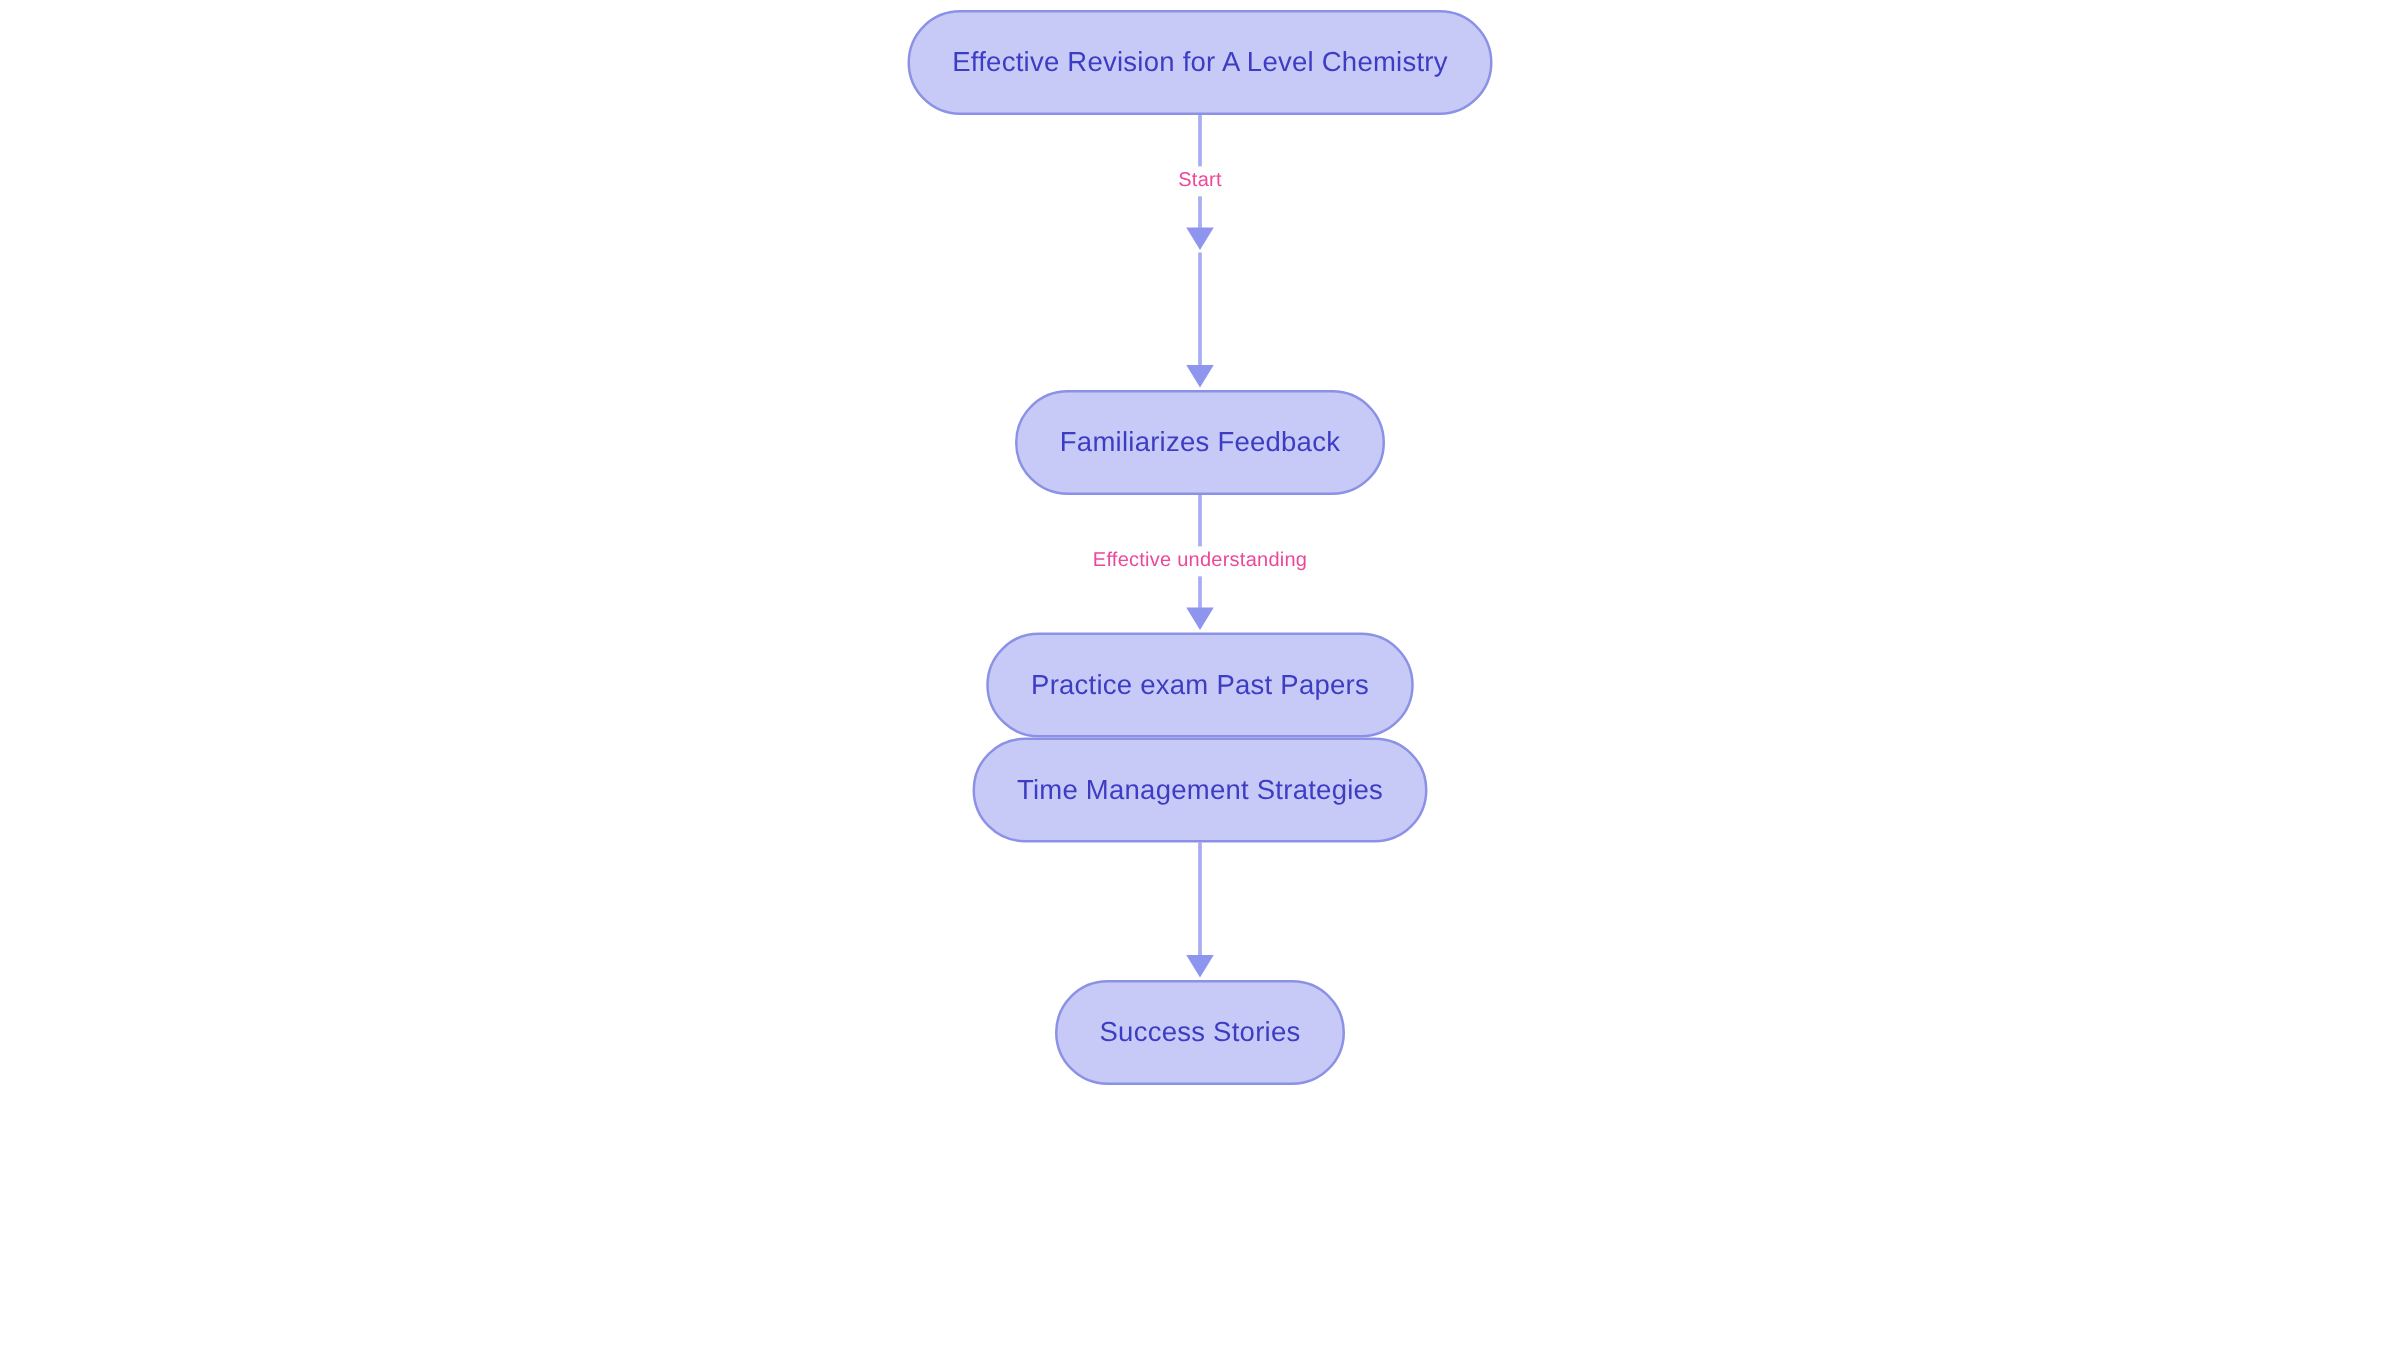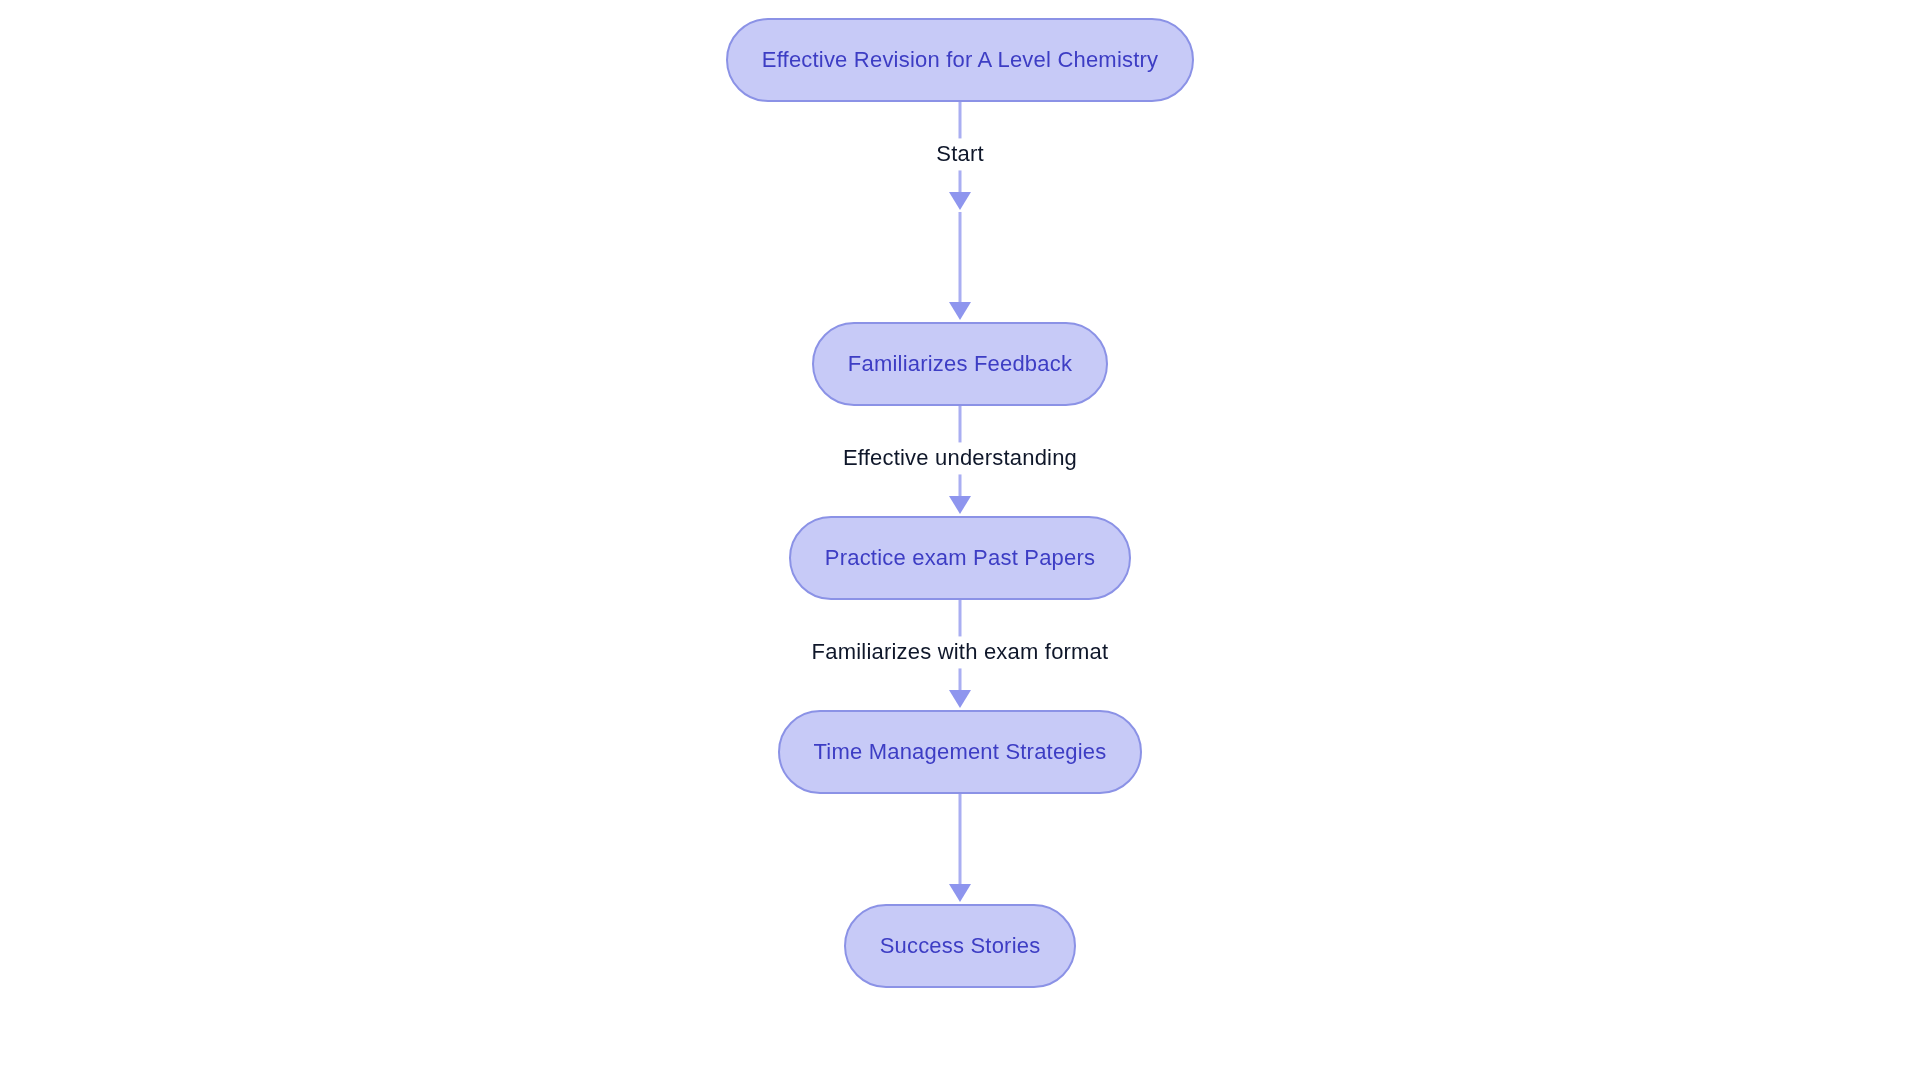--- a/index.html
+++ b/index.html
@@ -10,21 +10,21 @@
     overflow: hidden;
     font-family: "Liberation Sans", "DejaVu Sans", sans-serif;
   }
   .canvas {
     position: relative;
     width: 1920px;
     height: 1083px;
     display: flex;
     flex-direction: column;
     align-items: center;
-    padding-top: 18px;
+    padding-top: 8px;
   }
   .node {
     height: 84px;
     min-height: 84px;
     padding: 0 34px;
     border: 2px solid #8b92e6;
     background: #c7caf7;
     border-radius: 42px;
     display: flex;
     align-items: center;
@@ -64,22 +64,22 @@
     border-right: 11px solid transparent;
     border-top: 18px solid #8e95ee;
   }
   .edge-label {
     position: absolute;
     left: 50%;
     top: 50%;
     transform: translate(-50%, -58%);
     background: #ffffff;
     padding: 3px 6px;
-    color: #0f172a;
-    font-size: 22px;
+    color: #ec4899;
+    font-size: 16px;
     letter-spacing: 0.2px;
     white-space: nowrap;
     z-index: 3;
   }
 </style>
 </head>
 <body>
 
 <div class="canvas">
 
@@ -106,25 +106,20 @@
   <div class="connector">
     <div class="edge-line"></div>
     <div class="arrowhead"></div>
     <span class="edge-label">Effective understanding</span>
   </div>
 
   <div class="node">
     <span class="node-label">Practice exam Past Papers</span>
   </div>
 
-  <div class="connector">
-    <div class="edge-line"></div>
-    <div class="arrowhead"></div>
-    <span class="edge-label">Familiarizes with exam format</span>
-  </div>
 
   <div class="node">
     <span class="node-label">Time Management Strategies</span>
   </div>
 
   <div class="connector">
     <div class="edge-line"></div>
     <div class="arrowhead"></div>
   </div>
 

